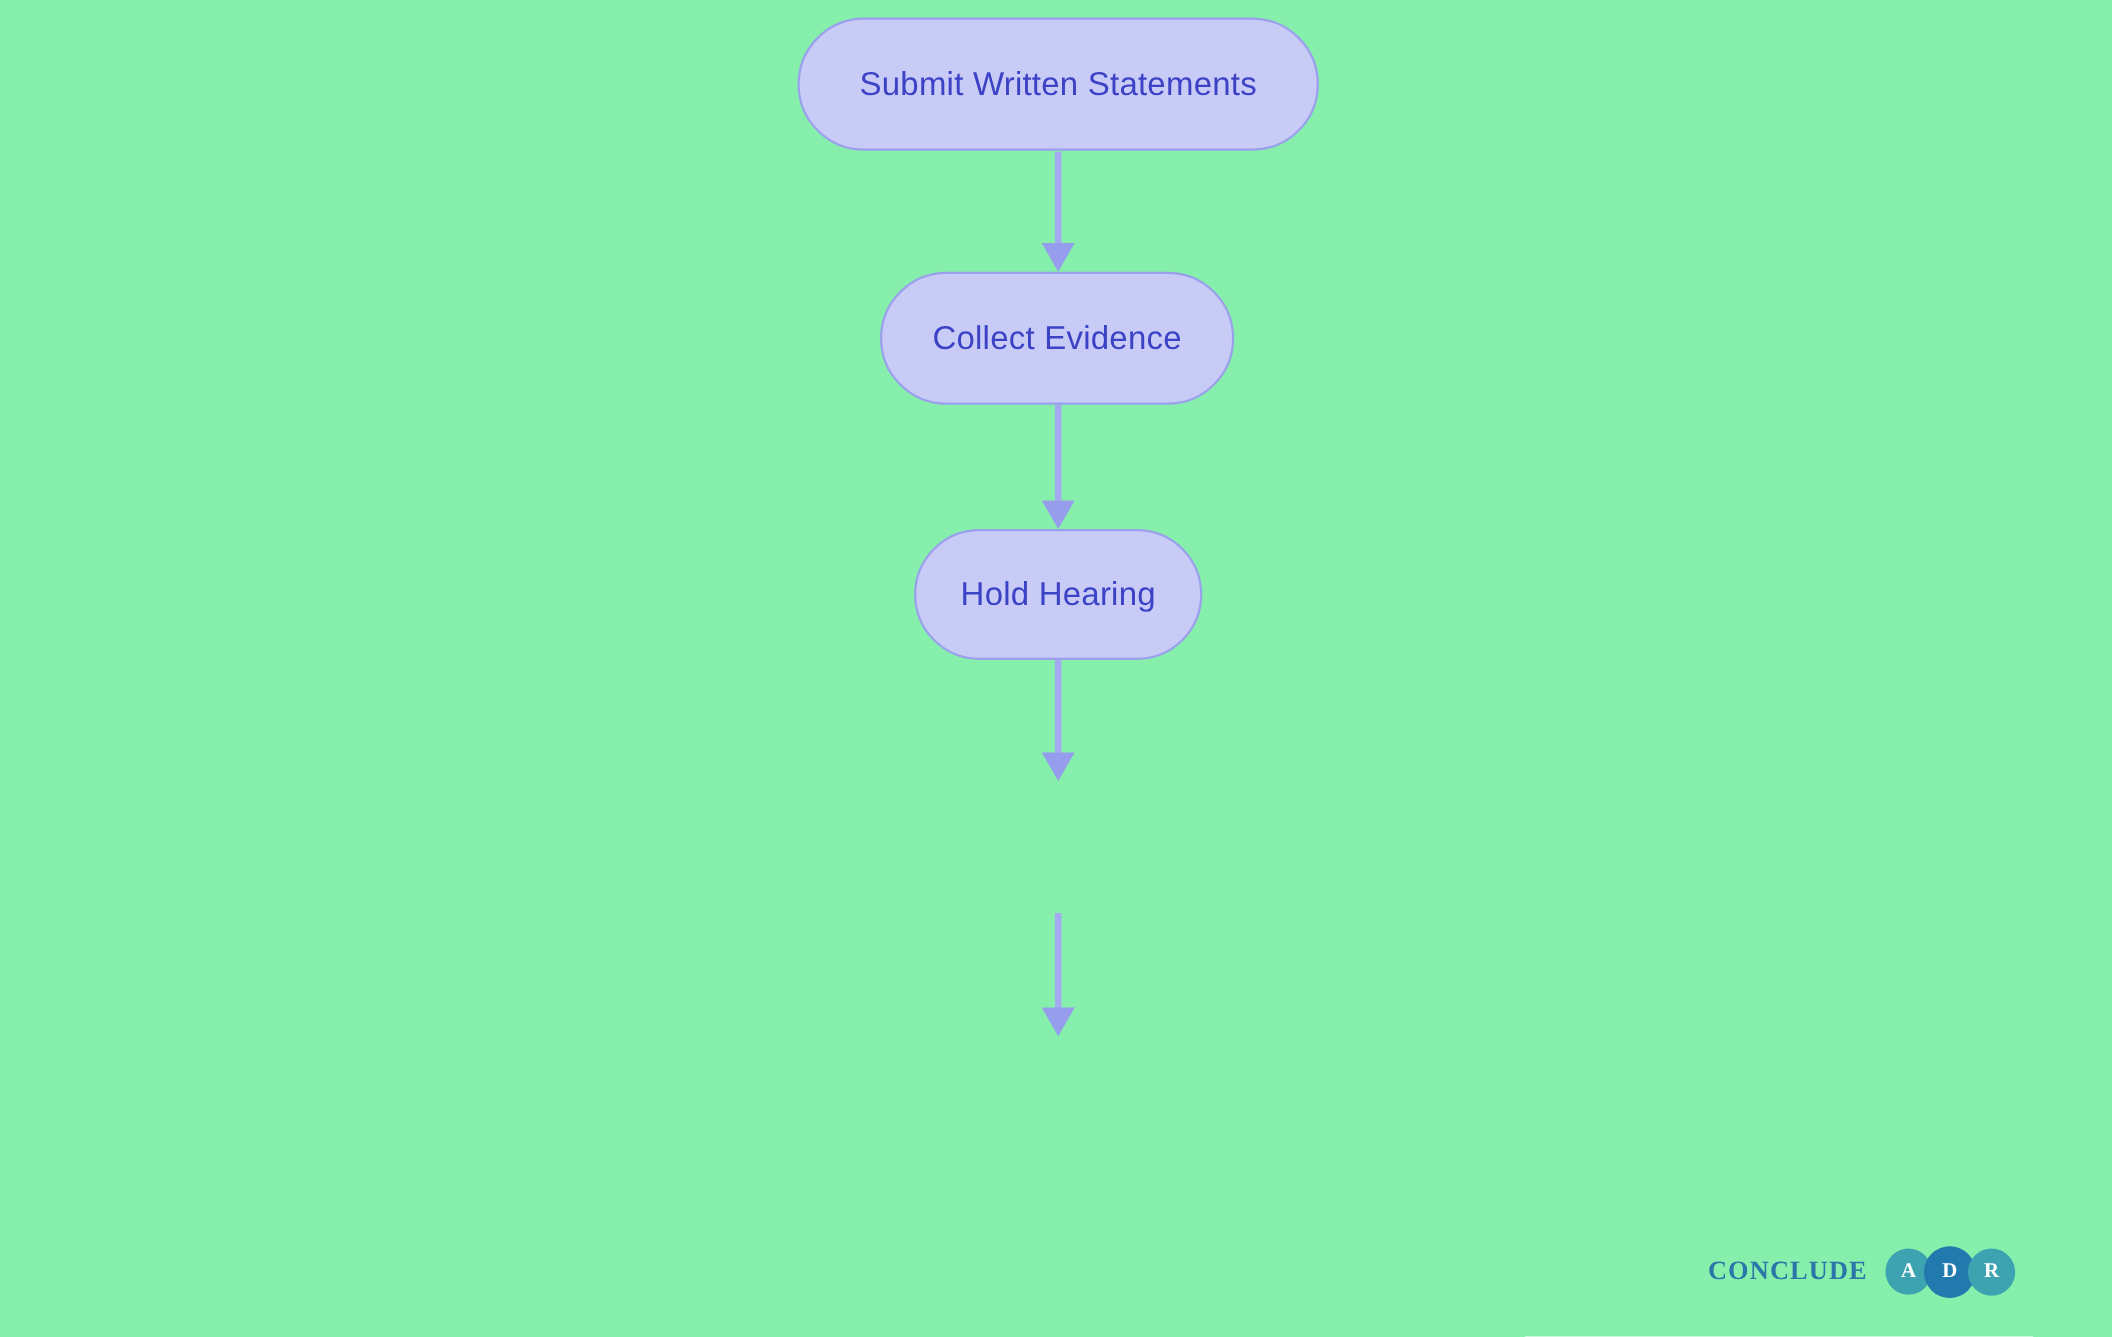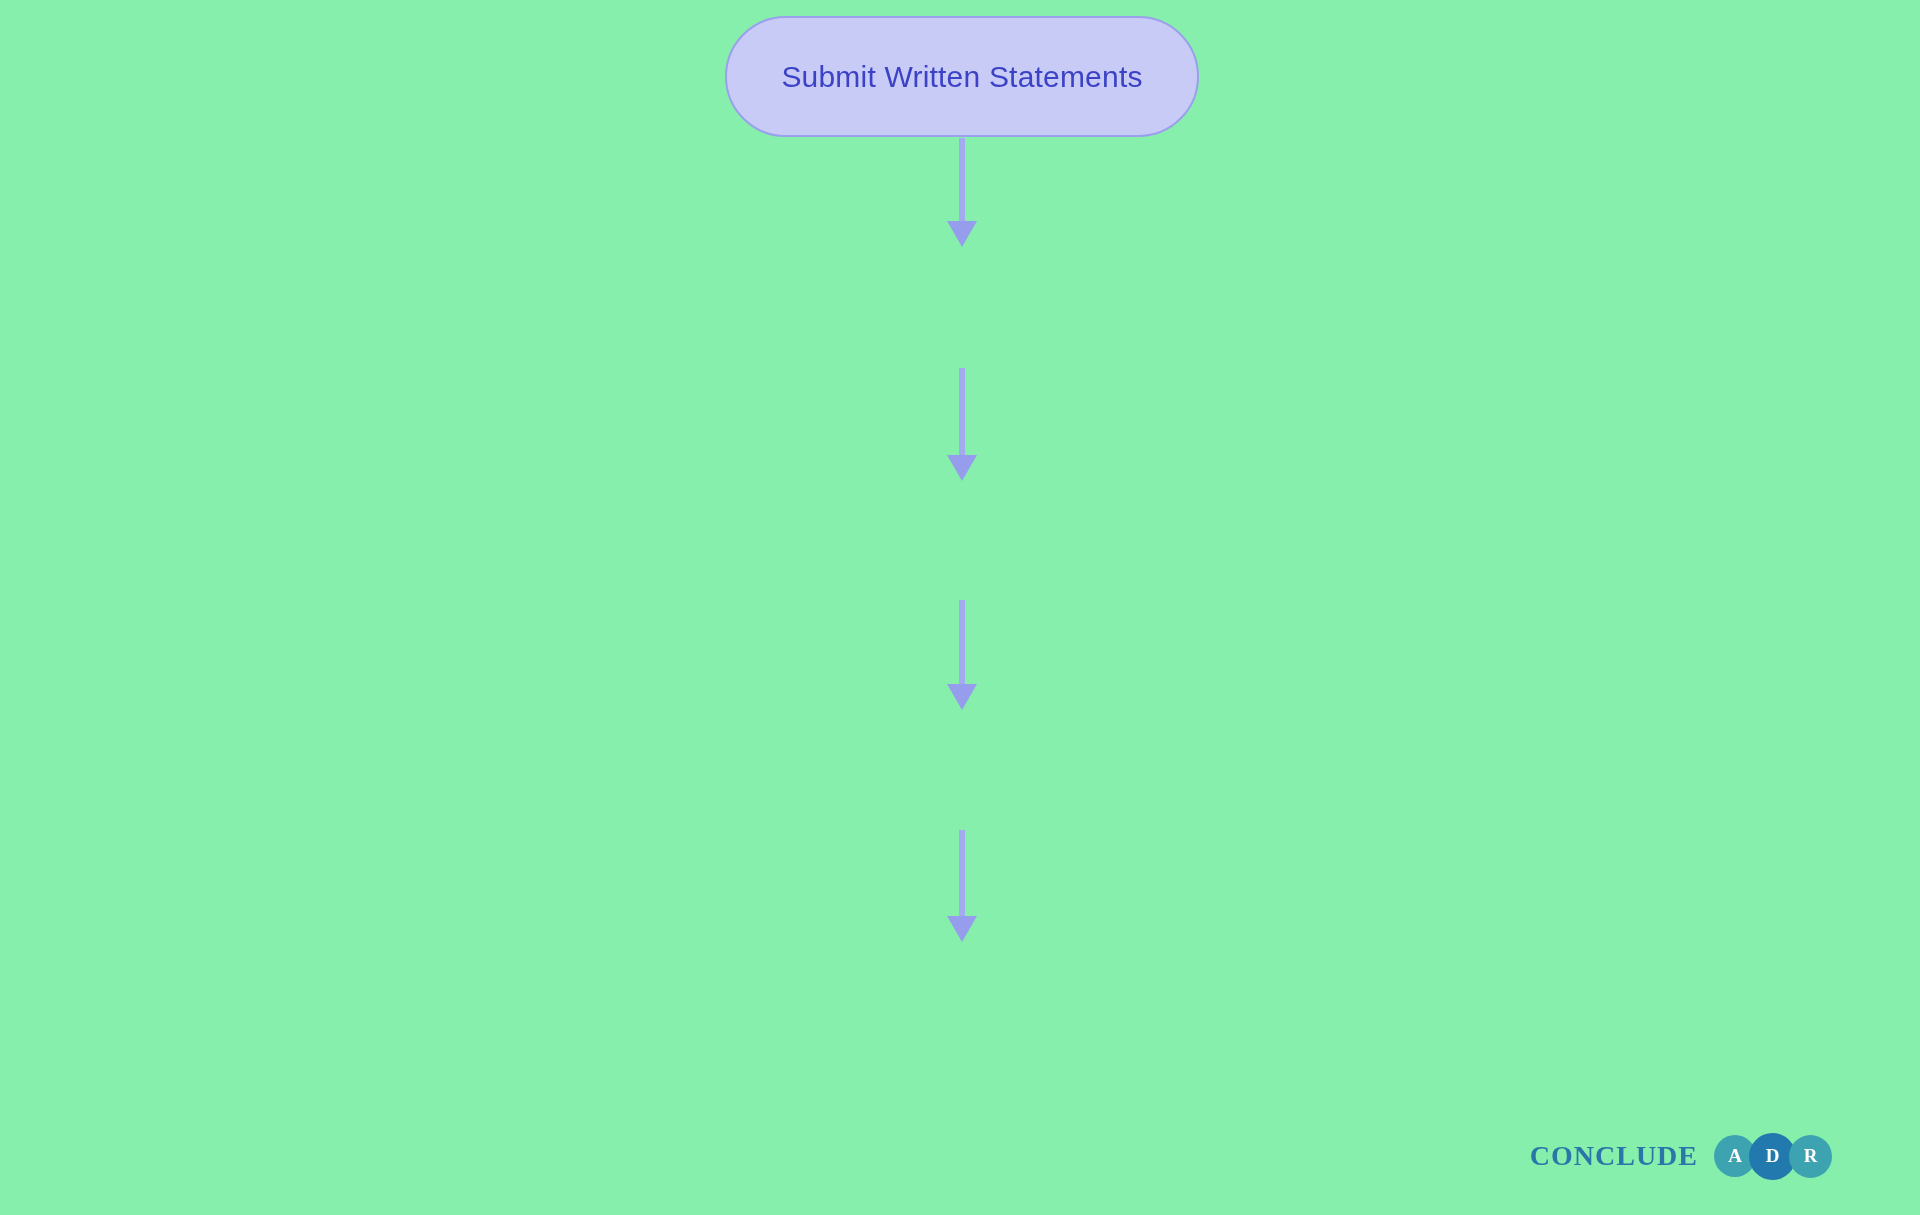--- a/index.html
+++ b/index.html
@@ -71,21 +71,21 @@
     position: absolute;
     right: 88px;
     top: 1131px;
     height: 50px;
     display: flex;
     align-items: center;
   }
   .logo .brand {
     font-family: "Liberation Serif", serif;
     font-weight: bold;
-    font-size: 28px;
+    font-size: 24px;
     letter-spacing: 1px;
     color: #2a76a8;
     margin-right: 16px;
   }
   .logo .badges {
     display: flex;
     align-items: center;
   }
   .badge {
     border-radius: 50%;
@@ -108,26 +108,32 @@
 
   <div class="flow-node node-1">
     <span>Submit Written Statements</span>
   </div>
 
   <div class="flow-arrow arrow-1">
     <div class="shaft"></div>
     <div class="head"></div>
   </div>
 
+  <div class="flow-node node-2">
+    <span>Collect Evidence</span>
+  </div>
 
   <div class="flow-arrow arrow-2">
     <div class="shaft"></div>
     <div class="head"></div>
   </div>
 
+  <div class="flow-node node-3">
+    <span>Hold Hearing</span>
+  </div>
 
   <div class="flow-arrow arrow-3">
     <div class="shaft"></div>
     <div class="head"></div>
   </div>
 
 
   <div class="flow-arrow arrow-4">
     <div class="shaft"></div>
     <div class="head"></div>

